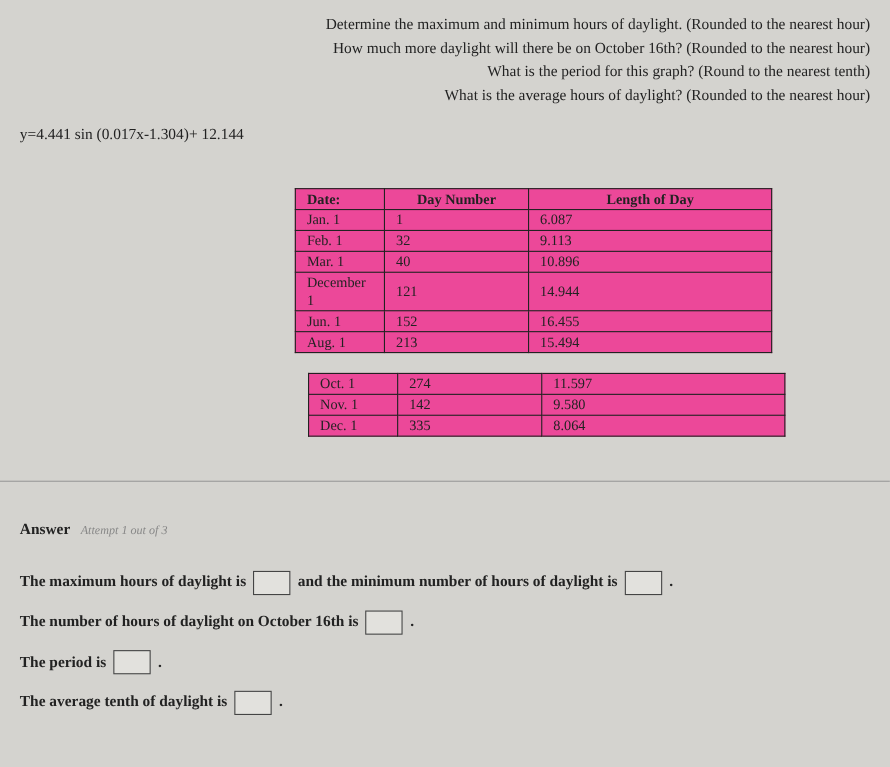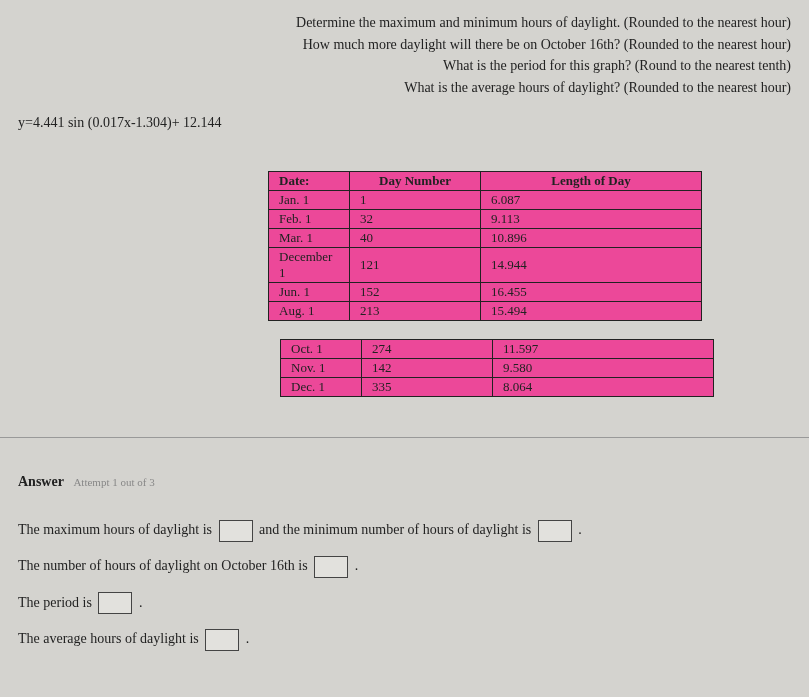--- a/index.html
+++ b/index.html
@@ -48,24 +48,26 @@
     .answer-section {
       margin-top: 36px;
     }
     .answer-header {
       font-size: 14px;
     }
     .answer-header .attempt {
       color: #888;
       font-size: 11px;
       margin-left: 6px;
+      font-style: italic;
     }
     .answer-lines {
       margin-top: 22px;
       line-height: 2.6;
+      font-weight: bold;
     }
     .blank {
       display: inline-block;
       width: 32px;
       height: 20px;
       border: 1px solid #444;
       background: #e2e1dd;
       vertical-align: middle;
       margin: 0 3px;
       text-align: center;
@@ -170,18 +172,18 @@
       <span>The number of hours of daylight on October 16th is</span>
       <span class="blank"></span>
       <span>.</span>
     </div>
     <div>
       <span>The period is</span>
       <span class="blank"></span>
       <span>.</span>
     </div>
     <div>
-      <span>The average hours of daylight is</span>
+      <span>The average tenth of daylight is</span>
       <span class="blank"></span>
       <span>.</span>
     </div>
   </div>
 </div>
 
 </body></html>

